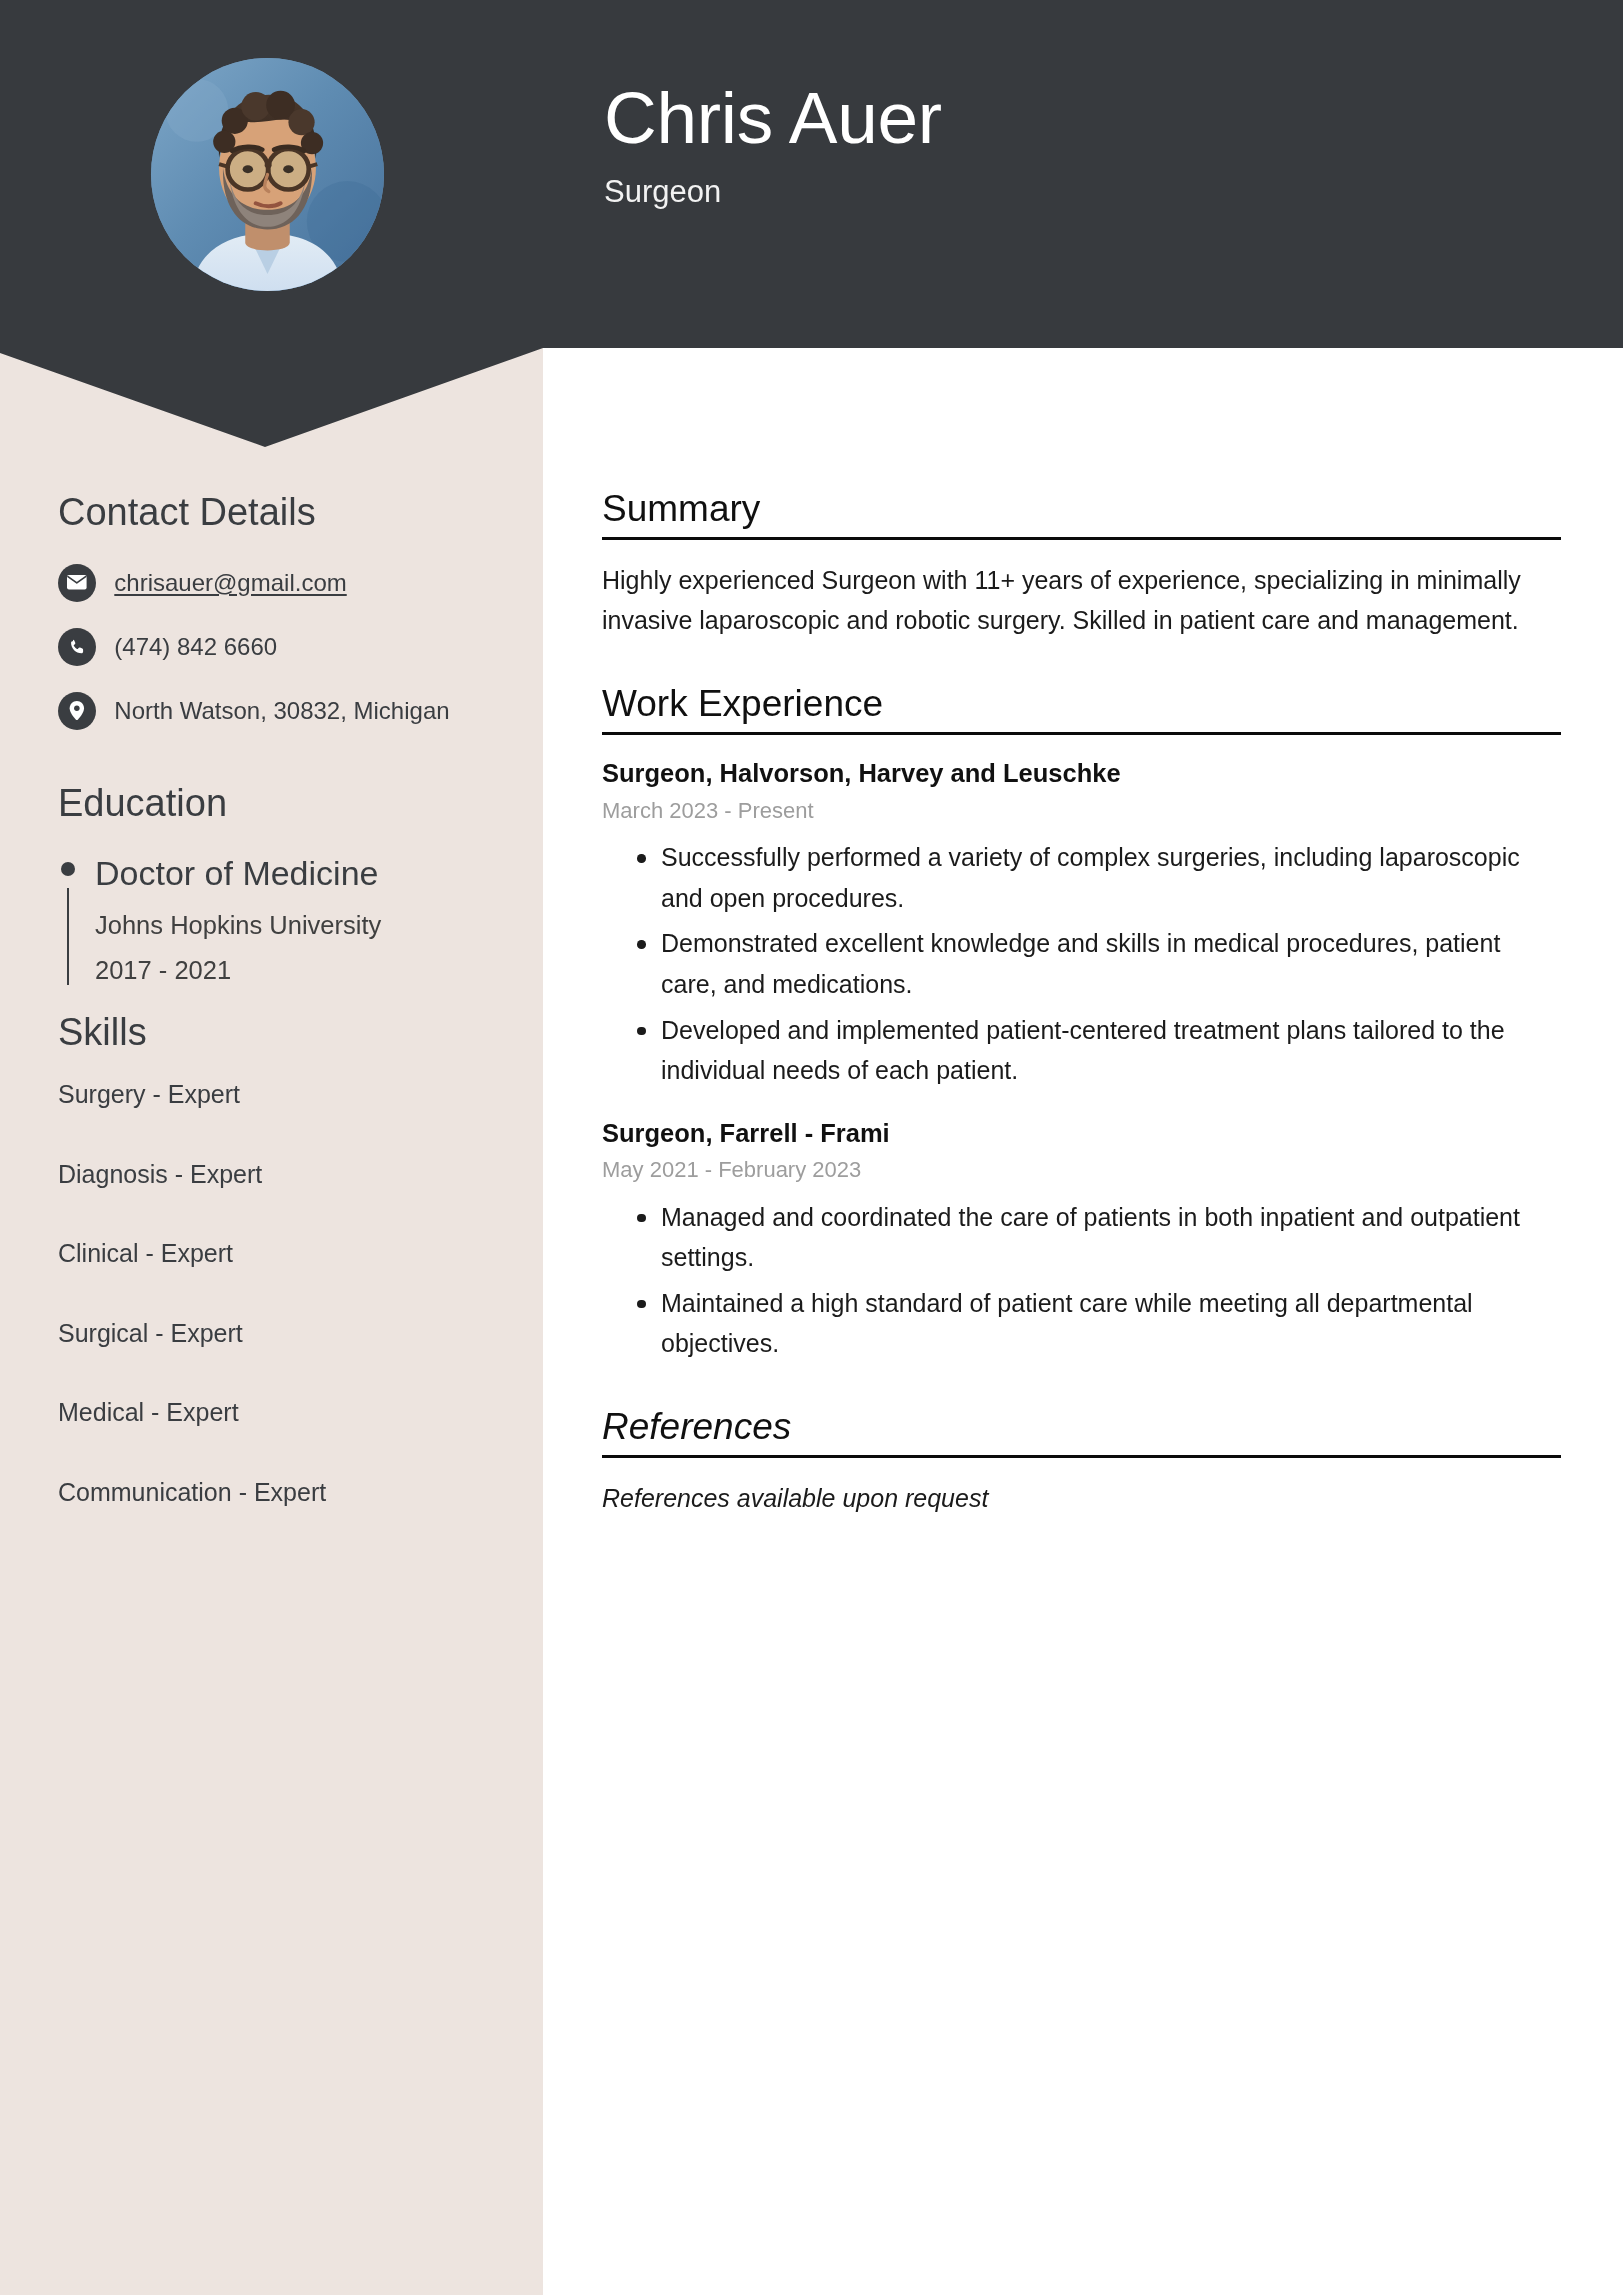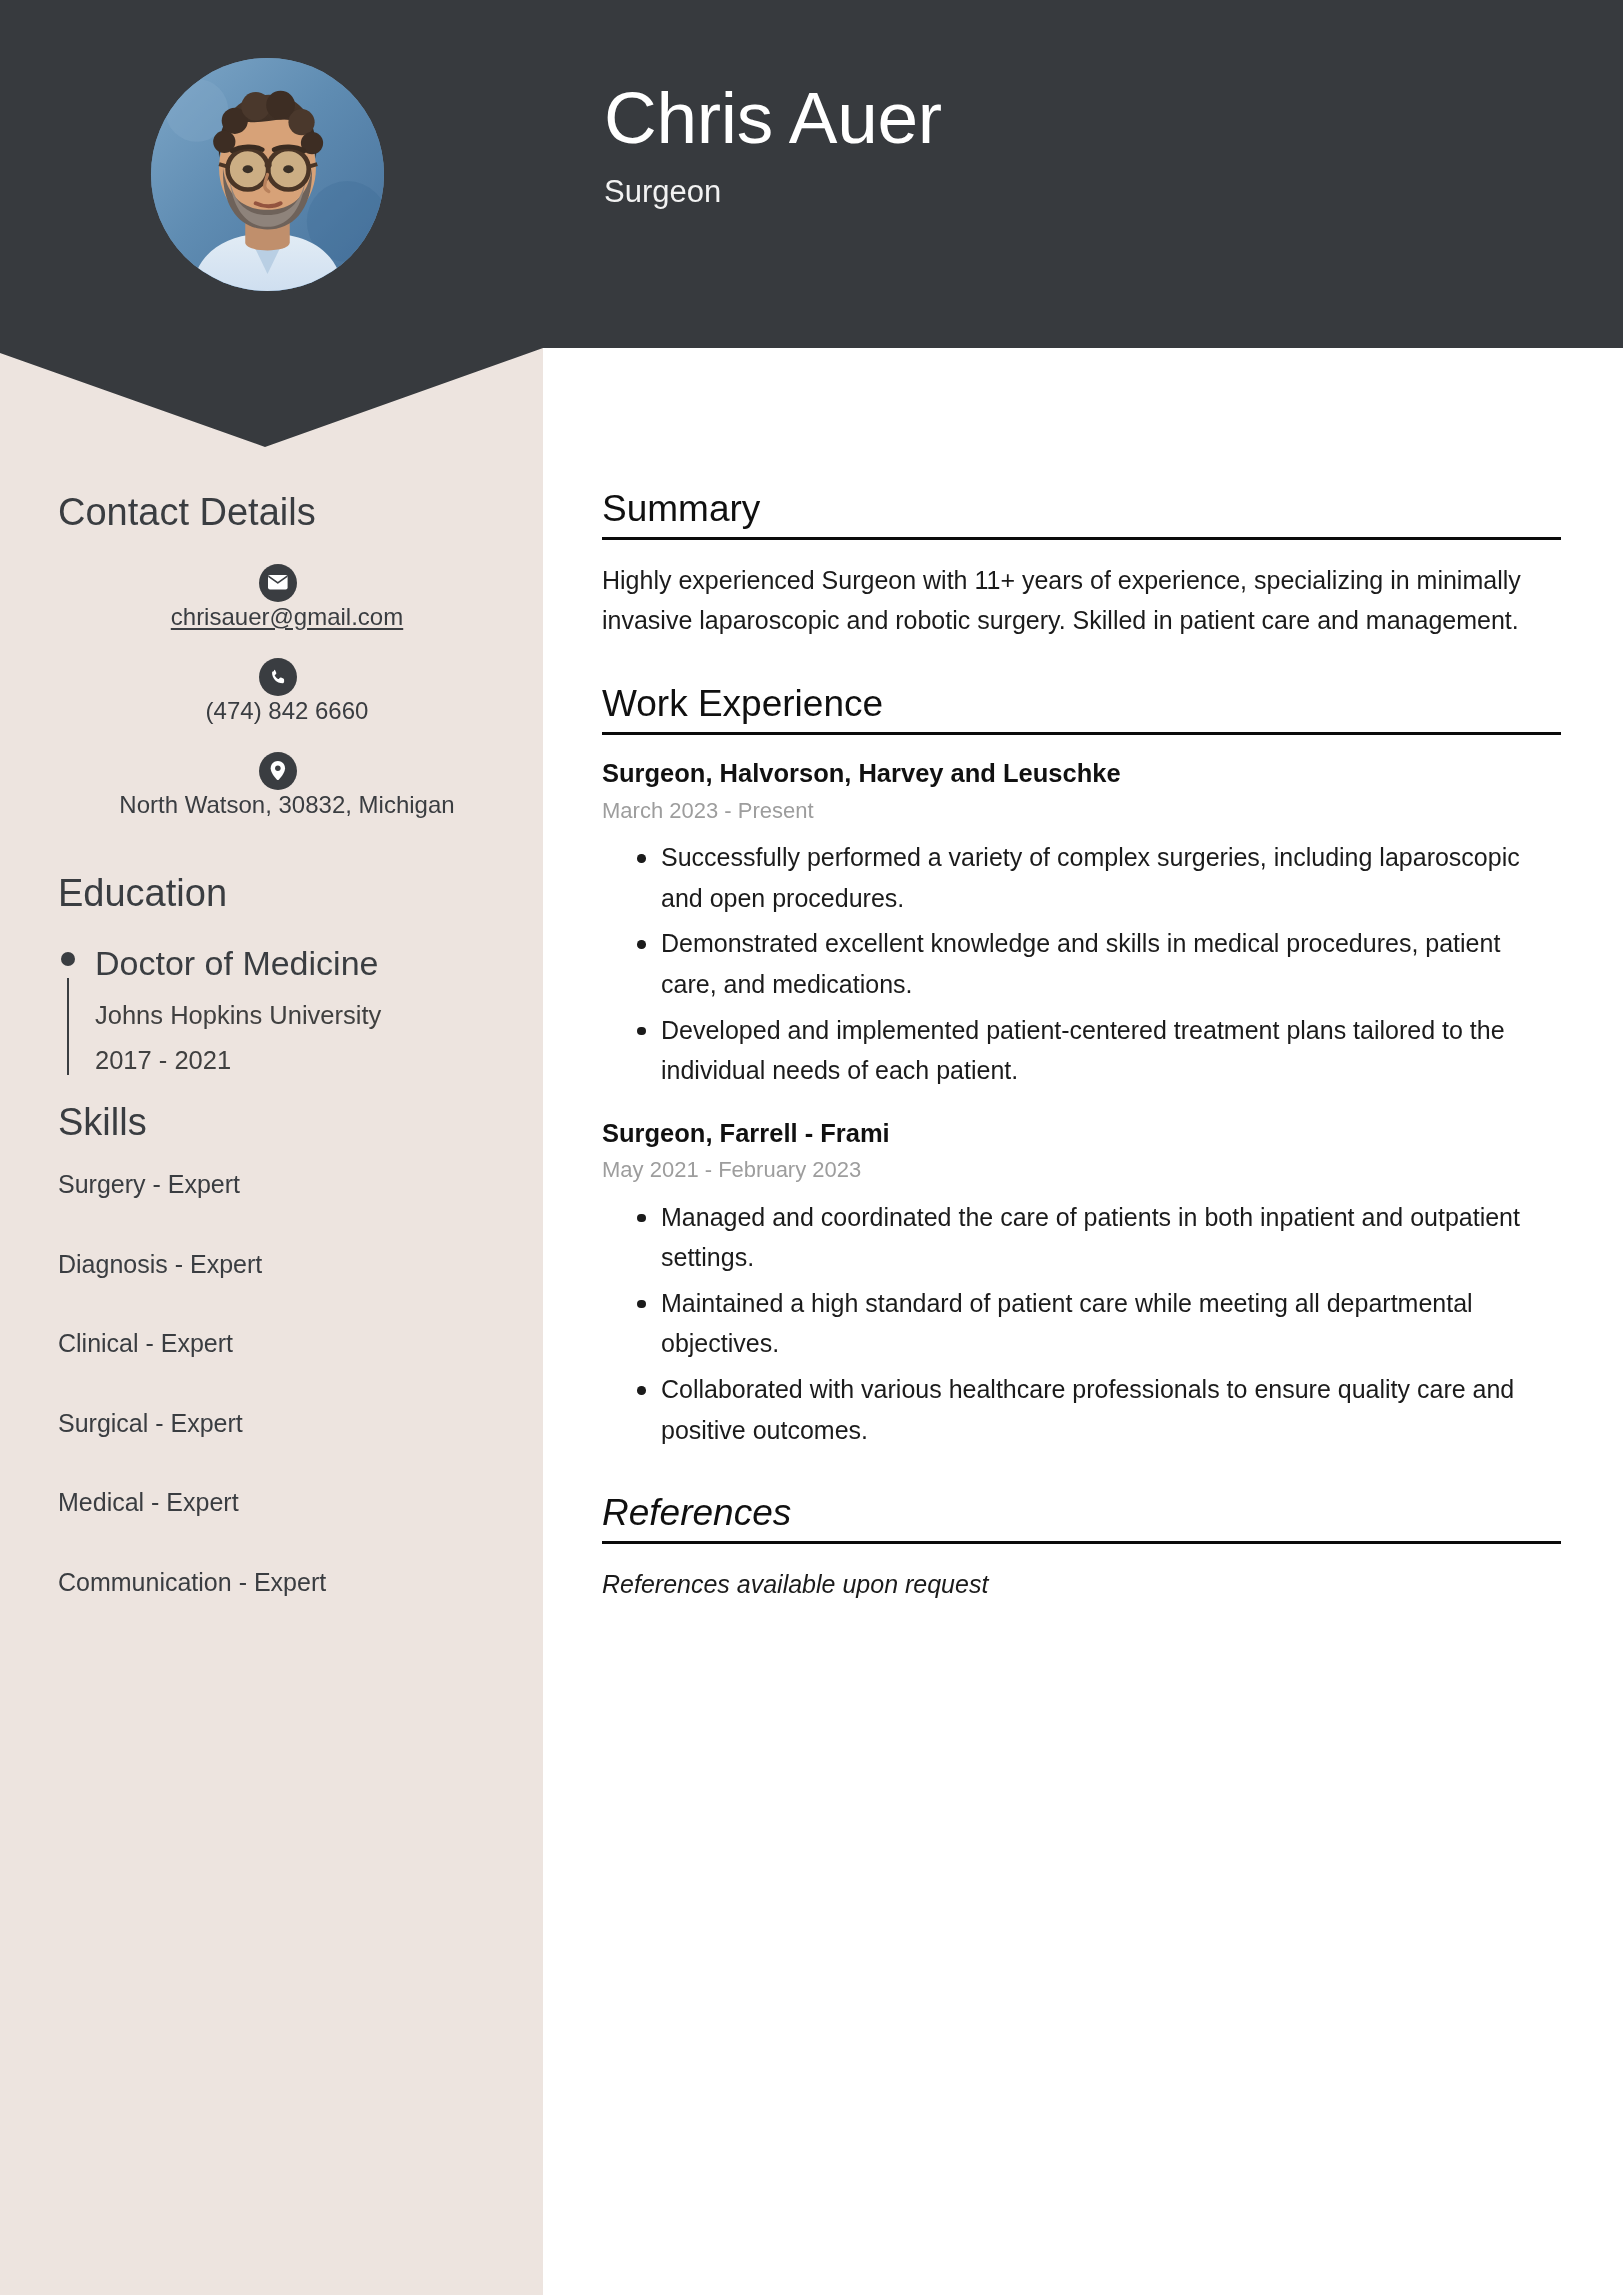--- a/index.html
+++ b/index.html
@@ -98,21 +98,20 @@
 
   .contact-list {
     margin: 29px 0 0 0;
     padding: 0;
     list-style: none;
   }
   .contact-row {
     display: flex;
     align-items: center;
     margin-bottom: 26px;
-    flex-direction: column;
   }
   .contact-row:last-child { margin-bottom: 0; }
   .ci {
     flex: 0 0 auto;
     width: 38px;
     height: 38px;
     border-radius: 50%;
     background: #3a3d41;
     display: flex;
     align-items: center;
@@ -406,21 +405,20 @@
           <li>Developed and implemented patient-centered treatment plans tailored to the individual needs of each patient.</li>
         </ul>
       </div>
 
       <div class="job">
         <h3 class="job-name">Surgeon, Farrell - Frami</h3>
         <p class="job-dates">May 2021 - February 2023</p>
         <ul class="job-bullets">
           <li>Managed and coordinated the care of patients in both inpatient and outpatient settings.</li>
           <li>Maintained a high standard of patient care while meeting all departmental objectives.</li>
-          <li>Collaborated with various healthcare professionals to ensure quality care and positive outcomes.</li>
         </ul>
       </div>
     </section>
 
     <section class="section">
       <h2 class="sec-heading">References</h2>
       <p class="ref-body">References available upon request</p>
     </section>
 
   </div>

